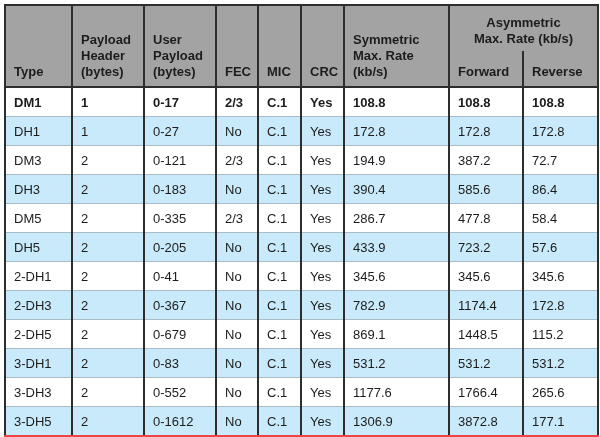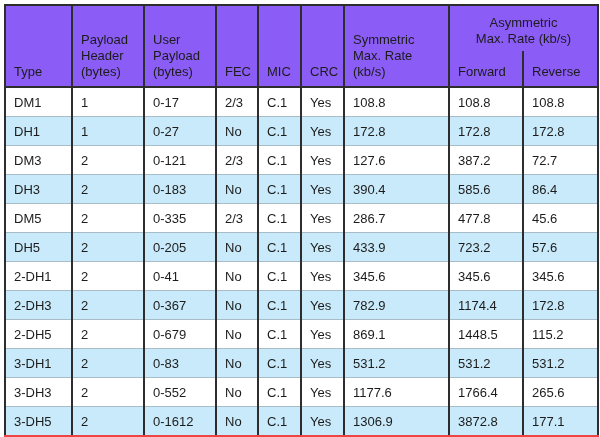--- a/index.html
+++ b/index.html
@@ -25,22 +25,22 @@
   .data-table th, .data-table td {
     border-left: 2px solid #2d2d2d;
     border-right: 2px solid #2d2d2d;
     padding: 2px 4px 2px 8px;
     text-align: left;
     font-size: 13px;
     overflow: hidden;
   }
   
   .data-table thead th {
-    background: #8b5cf6;
-    font-weight: normal;
+    background: #a3a3a3;
+    font-weight: bold;
     vertical-align: bottom;
     white-space: pre-line;
     line-height: 1.22;
     border-bottom: 2px solid #2d2d2d;
     padding-bottom: 6px;
   }
   .data-table thead tr.h1 { height: 46px; }
   .data-table thead tr.h2 { height: 36px; }
   .data-table thead th.group {
     text-align: center;
@@ -51,21 +51,21 @@
   .data-table thead tr.h2 th { border-top: none; }
   
   .data-table tbody td {
     height: 24px;
     vertical-align: middle;
     border-top: 1px solid #a7bcc7;
     border-bottom: 1px solid #a7bcc7;
     background: #ffffff;
   }
   .data-table tbody tr:nth-child(even) td { background: #c9eafa; }
-  .data-table tbody tr:first-child td { border-top: 2px solid #2d2d2d; }
+  .data-table tbody tr:first-child td { border-top: 2px solid #2d2d2d; font-weight: bold; }
   .data-table tbody tr:last-child td { border-bottom: 8px solid #ef4444; }
   .watermark {
     position: absolute;
     right: 8px;
     bottom: 7px;
     font-size: 19px;
     font-weight: bold;
     color: rgba(182, 186, 190, 0.92);
     text-shadow: 1px 1px 0 rgba(255,255,255,0.9);
     letter-spacing: 1px;
@@ -135,21 +135,21 @@
           <td>172.8</td>
           <td>172.8</td>
         </tr>
         <tr>
           <td>DM3</td>
           <td>2</td>
           <td>0-121</td>
           <td>2/3</td>
           <td>C.1</td>
           <td>Yes</td>
-          <td>127.6</td>
+          <td>194.9</td>
           <td>387.2</td>
           <td>72.7</td>
         </tr>
         <tr>
           <td>DH3</td>
           <td>2</td>
           <td>0-183</td>
           <td>No</td>
           <td>C.1</td>
           <td>Yes</td>
@@ -159,21 +159,21 @@
         </tr>
         <tr>
           <td>DM5</td>
           <td>2</td>
           <td>0-335</td>
           <td>2/3</td>
           <td>C.1</td>
           <td>Yes</td>
           <td>286.7</td>
           <td>477.8</td>
-          <td>45.6</td>
+          <td>58.4</td>
         </tr>
         <tr>
           <td>DH5</td>
           <td>2</td>
           <td>0-205</td>
           <td>No</td>
           <td>C.1</td>
           <td>Yes</td>
           <td>433.9</td>
           <td>723.2</td>

